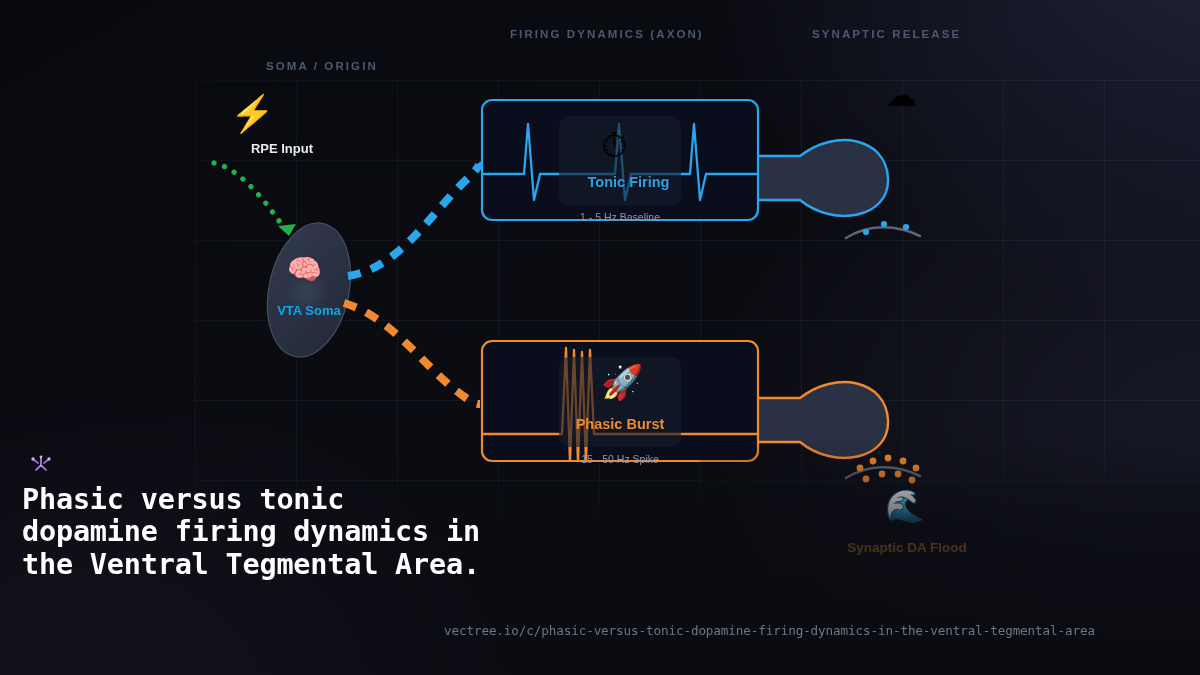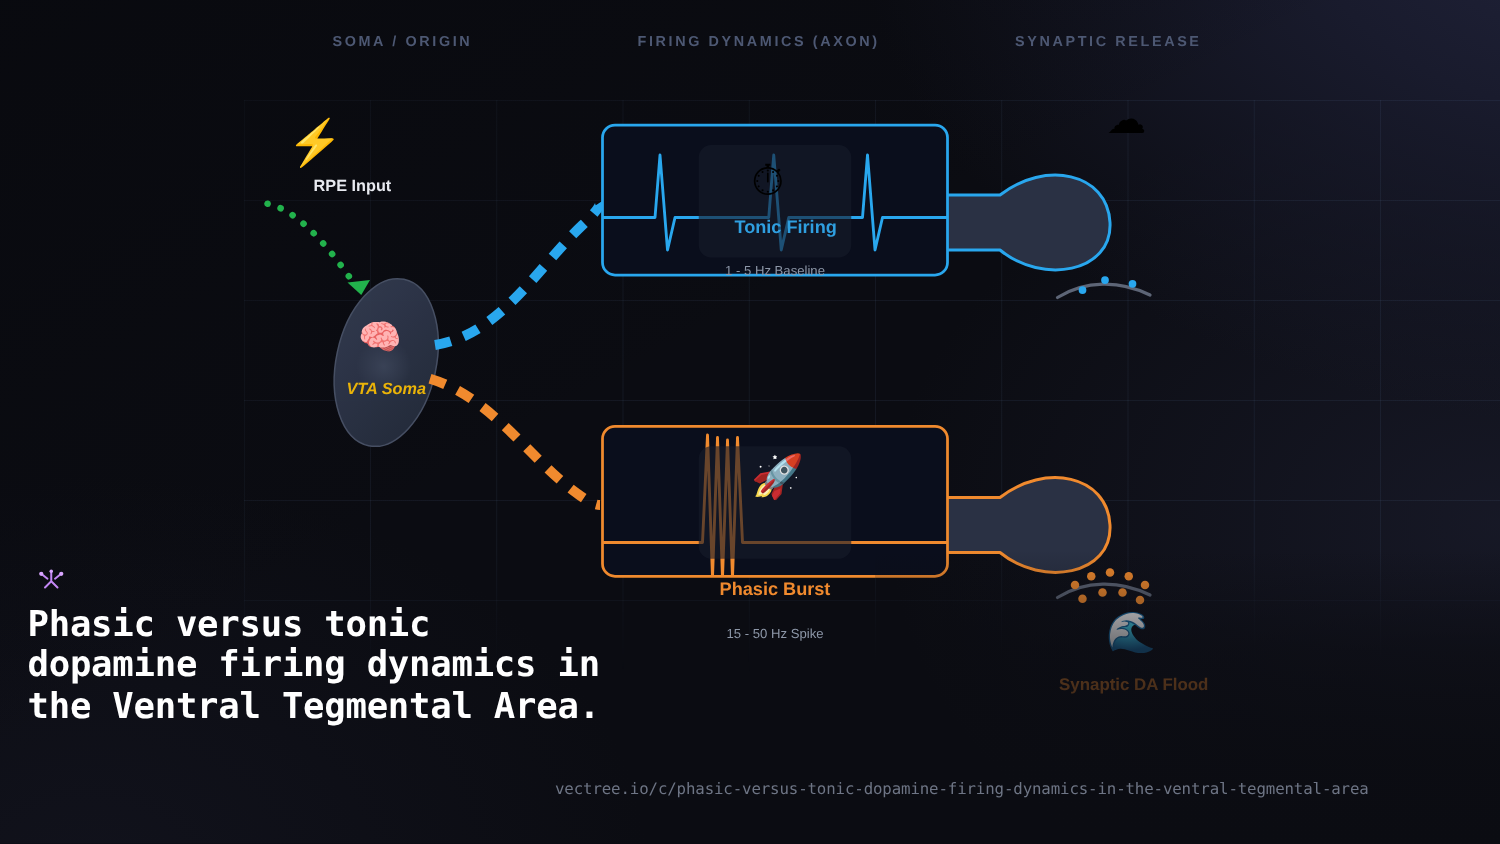--- a/index.html
+++ b/index.html
@@ -26,36 +26,36 @@
     background-size:101px 80px;
     -webkit-mask-image:linear-gradient(to bottom, #000 0%, #000 78%, rgba(0,0,0,0) 100%);
             mask-image:linear-gradient(to bottom, #000 0%, #000 78%, rgba(0,0,0,0) 100%);
   }
   .bg-vignette{position:absolute;inset:0;
     background:linear-gradient(to bottom right, rgba(8,9,14,.75) 0%, rgba(8,9,14,0) 45%);}
 
   
   .col-head{position:absolute;top:28px;font-size:11.5px;letter-spacing:2.1px;
     color:#4d5873;font-weight:700;text-transform:uppercase;white-space:nowrap;}
-  #h-soma{left:266px;}
+  #h-soma{left:266px;margin-top:32px;}
   #h-fire{left:510px;}
   #h-syn{left:812px;}
 
   
   #canvas{position:absolute;inset:0;width:1200px;height:675px;}
 
   
   .node-label{position:absolute;text-align:center;white-space:nowrap;}
   .nl-title{font-size:13px;font-weight:700;line-height:1.2;}
   .nl-sub{font-size:10.5px;line-height:1.3;color:#7b8699;}
 
   #lbl-rpe{left:193px;top:141px;width:120px;text-align:right;}
   #lbl-rpe .nl-title{color:#e8eaf0;}
   #lbl-vta{left:249px;top:303px;width:120px;}
-  #lbl-vta .nl-title{color:#eab308;font-style:italic;}
+  #lbl-vta .nl-title{color:#0ea5e9;}
   #lbl-ambient{left:827px;top:129px;width:160px;}
   #lbl-ambient .nl-title{color:#3aa9ea;font-size:13.5px;}
   #lbl-flood{left:827px;top:540px;width:160px;}
   #lbl-flood .nl-title{color:#f08a2e;font-size:13.5px;}
 
   
   .fade-bottom{position:absolute;left:700px;top:440px;width:500px;height:235px;
     background:linear-gradient(to bottom, rgba(11,12,18,0) 0%, rgba(11,12,18,.62) 34%, rgba(11,12,18,.93) 72%, rgba(11,12,18,.99) 100%);
     pointer-events:none;}
 
@@ -72,21 +72,21 @@
   .plate{position:absolute;border-radius:10px;background:rgba(22,27,42,.62);}
   #plate-tonic{left:559px;top:116px;width:122px;height:90px;}
   #plate-phasic{left:559px;top:357px;width:122px;height:90px;}
 
   .card-text{position:absolute;text-align:center;width:160px;white-space:nowrap;}
   .card-title{font-size:14.5px;font-weight:700;line-height:1.2;}
   .card-sub{font-size:10.5px;color:#8d97a8;line-height:1.4;margin-top:19px;}
   #txt-tonic{left:540px;top:174px;}
   #txt-tonic .card-title{color:#2f9fe0;margin-left:17px;}
   #txt-phasic{left:540px;top:416px;}
-  #txt-phasic .card-title{color:#f08a2e;margin-top:48px;}
+  #txt-phasic .card-title{color:#f08a2e;}
 
   
   #brand{position:absolute;left:24px;top:446px;display:flex;align-items:center;gap:11px;}
   #brand-mark{width:34px;height:34px;border-radius:11px;
     background:linear-gradient(150deg,#2a1f52 0%,#1d1638 100%);
     box-shadow:inset 0 0 0 1px rgba(160,110,230,.22);
     display:flex;align-items:center;justify-content:center;}
   #brand-name{font-family:"DejaVu Sans Mono", monospace;font-size:16px;font-weight:700;
     color:#f2f3f7;letter-spacing:.4px;}
 

